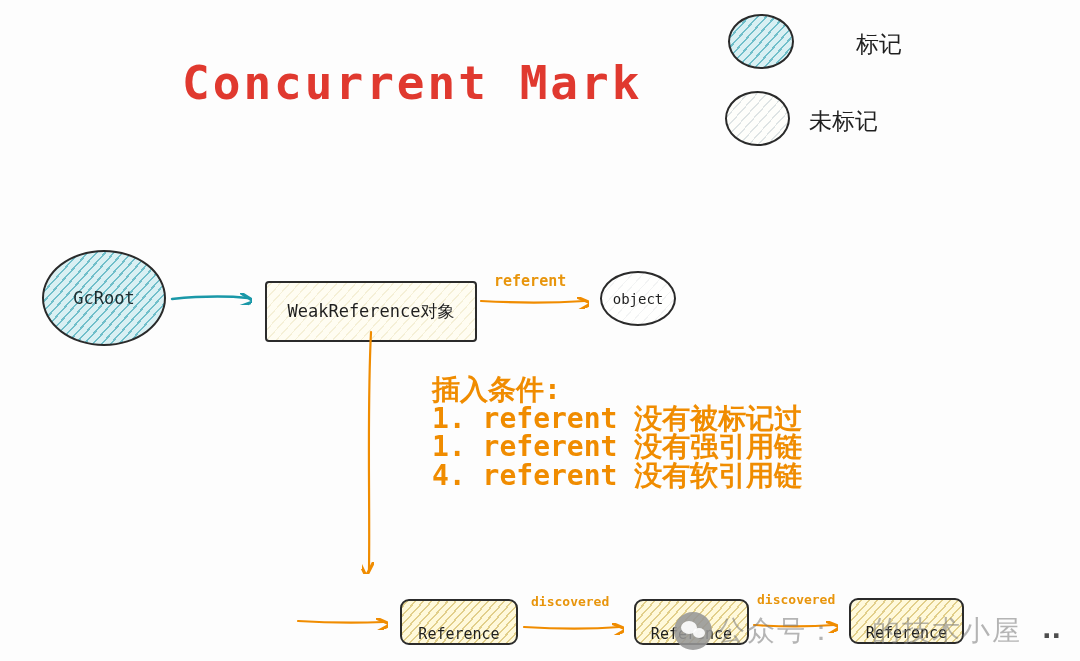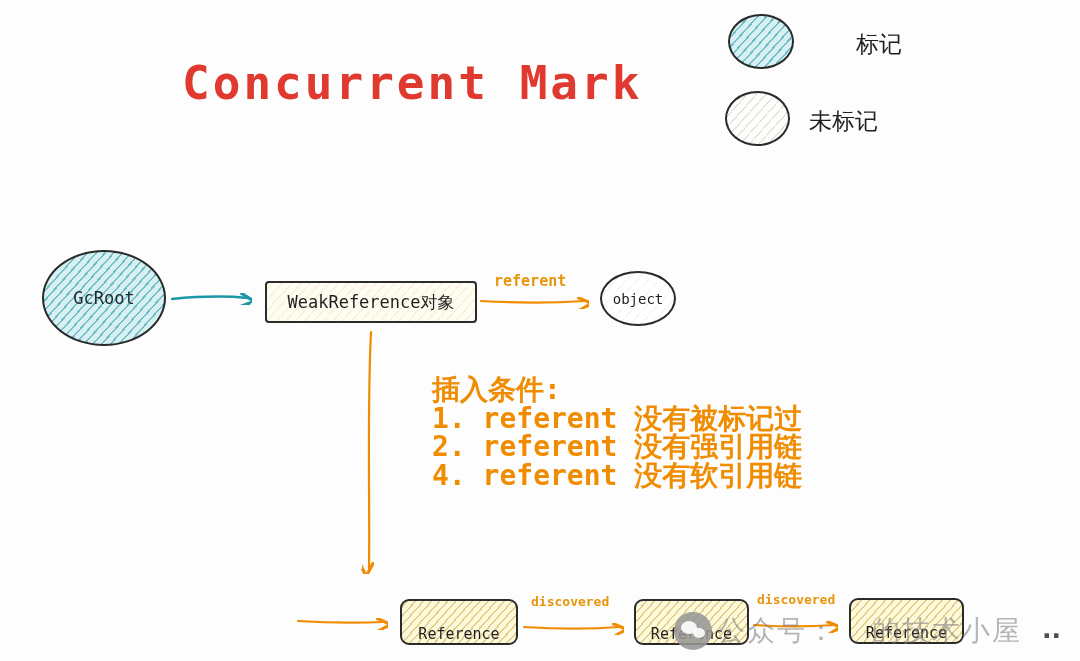--- a/index.html
+++ b/index.html
@@ -55,21 +55,21 @@
 
   
   .gcroot {
     left: 42px; top: 250px; width: 124px; height: 96px;
   }
   .node-label {
     font-family: "DejaVu Sans Mono", "Liberation Mono", monospace;
     font-size: 17px; color: #1d2b2e; white-space: nowrap;
   }
   .weakref-box {
-    left: 265px; top: 281px; width: 212px; height: 42px;
+    left: 265px; top: 281px; width: 212px; height: 61px;
     border: 2px solid #2b2b2b; border-radius: 4px;
     background-color: #fffdf2;
     background-image: repeating-linear-gradient(-48deg,
       rgba(200,180,90,0.18) 0px, rgba(200,180,90,0.18) 1.2px,
       transparent 1.2px, transparent 7px);
     display: flex; align-items: center; justify-content: center;
   }
   .weakref-box .node-label { font-size: 17px; color: #1e1e1e; }
   .object-ellipse {
     left: 600px; top: 271px; width: 76px; height: 55px;
@@ -178,21 +178,21 @@
 
   <div class="abs edge-label referent-label">referent</div>
 
   <div class="abs ellipse object-ellipse">
     <span class="node-label">object</span>
   </div>
 
   <div class="abs conditions">
     <span class="cond-line">插入条件:</span>
     <span class="cond-line">1. referent 没有被标记过</span>
-    <span class="cond-line">2. referent 没有强引用链</span>
+    <span class="cond-line">1. referent 没有强引用链</span>
     <span class="cond-line">4. referent 没有软引用链</span>
   </div>
 
 
   <div class="abs ref-box ref-box-1">
     <span class="node-label">Reference</span>
   </div>
   <div class="abs edge-label discovered-label-1">discovered</div>
   <div class="abs ref-box ref-box-2">
     <span class="node-label">Reference</span>

